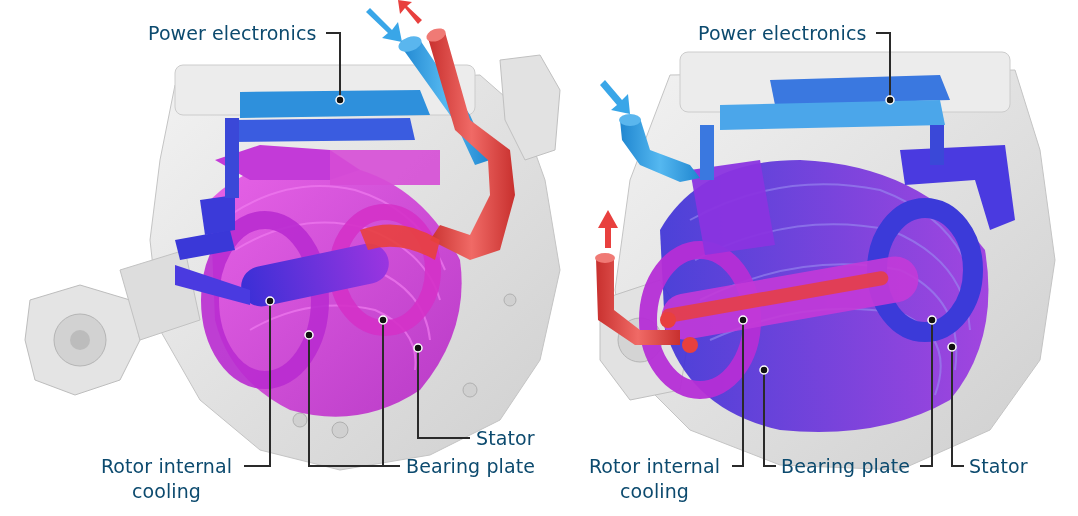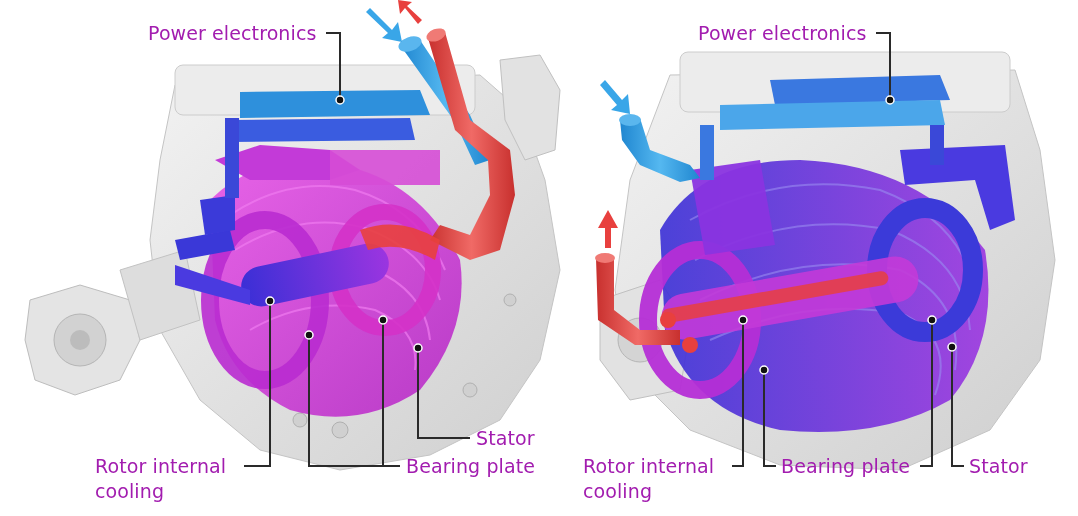--- a/index.html
+++ b/index.html
@@ -1,21 +1,21 @@
 <!DOCTYPE html>
 <html><head>
 <meta charset="utf-8">
 <style>
   html, body { margin: 0; padding: 0; background: #ffffff; }
   body { width: 1078px; height: 516px; position: relative; overflow: hidden;
          font-family: "DejaVu Sans", "Liberation Sans", sans-serif; }
   .stage { position: absolute; left: 0; top: 0; width: 1078px; height: 516px; }
-  .label { position: absolute; font-size: 19px; color: #a21caf; line-height: 24px;
+  .label { position: absolute; font-size: 19px; color: #0c4a6e; line-height: 24px;
            white-space: nowrap; letter-spacing: 0.1px; }
-  .label.right { text-align: left; }
+  .label.right { text-align: center; }
   svg { position: absolute; left: 0; top: 0; }
 </style>
 </head>
 <body>
 
 <div class="stage">
 
 <svg width="1078" height="516" viewBox="0 0 1078 516">
   <defs>
     <linearGradient id="housing" x1="0" y1="0" x2="1" y2="1">

